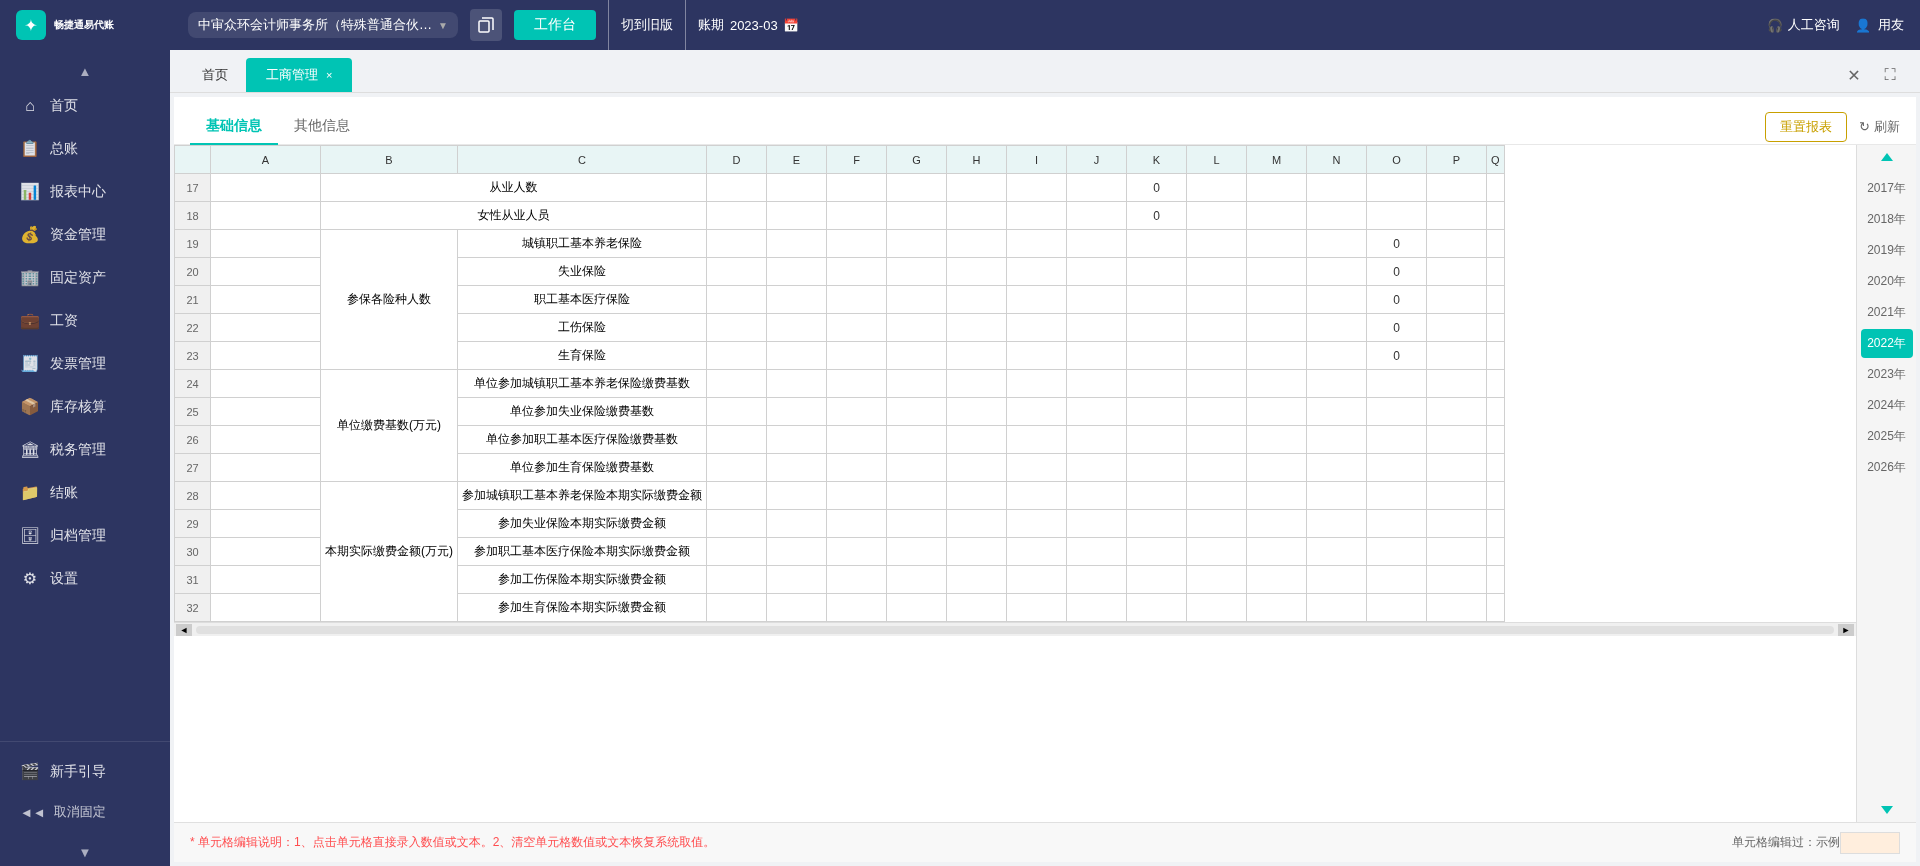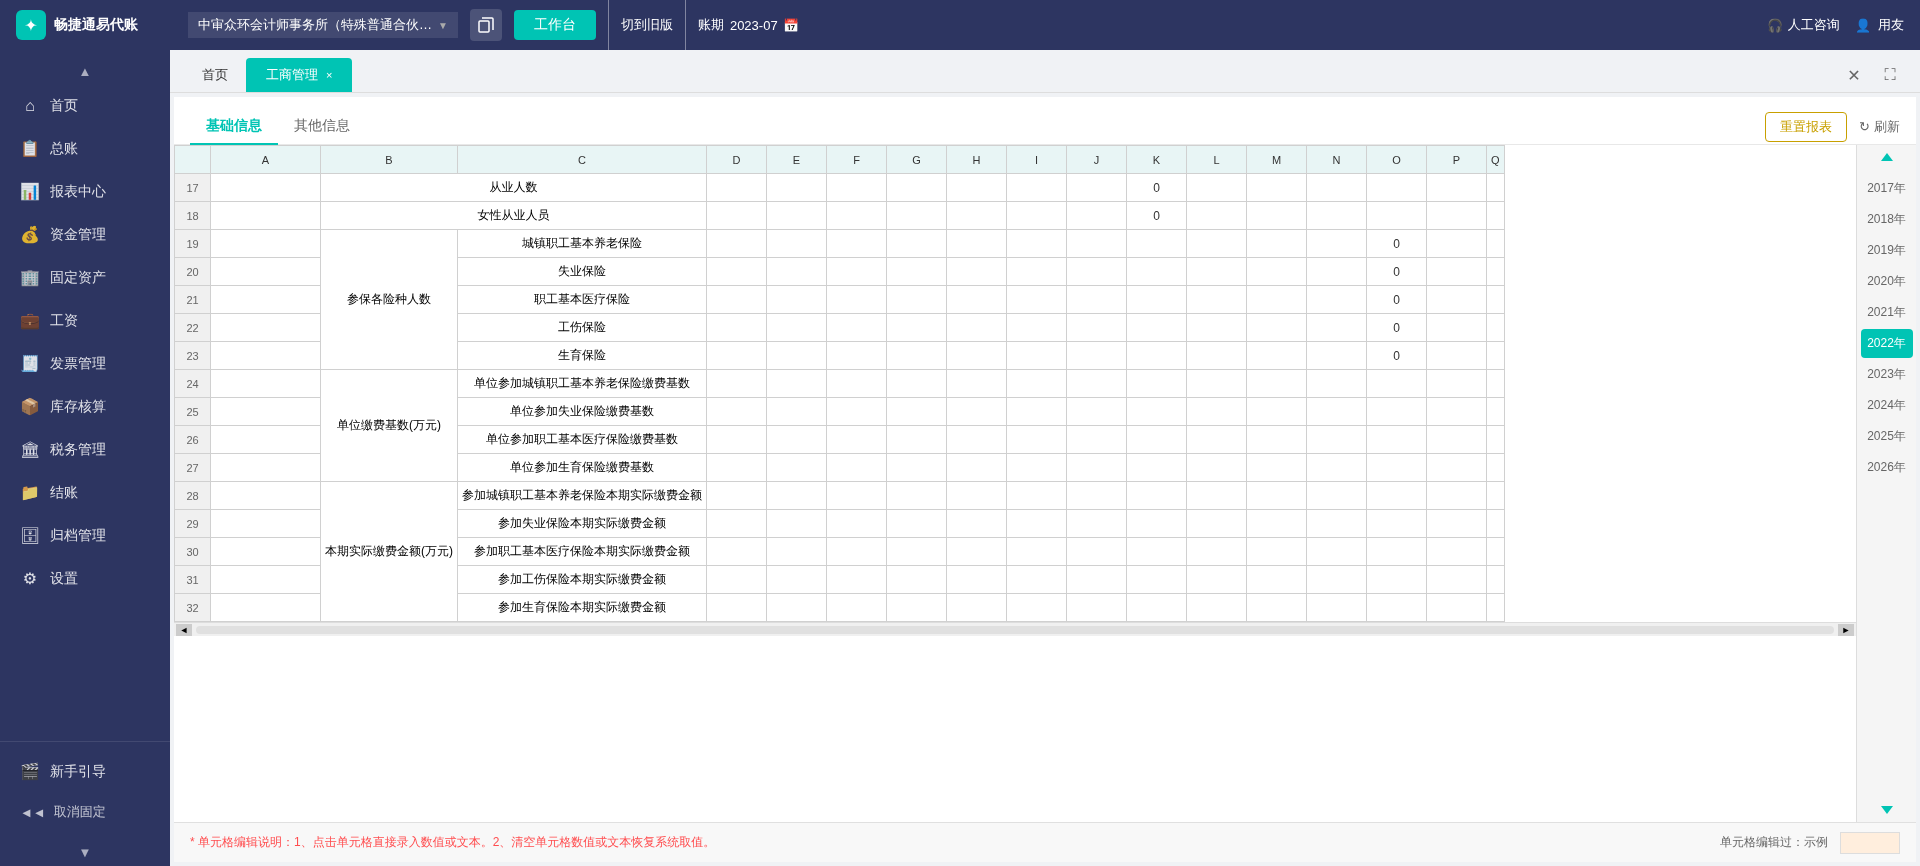--- a/index.html
+++ b/index.html
@@ -5,24 +5,24 @@
     * { box-sizing: border-box; margin: 0; padding: 0; }
     body { font-family: 'Microsoft YaHei', Arial, sans-serif; font-size: 13px; background: #f0f2f5; overflow: hidden; width: 1920px; height: 866px; }
 
     
     .topbar {
       display: flex; align-items: center; height: 50px;
       background: #2d3561; color: white; padding: 0 16px; gap: 12px;
     }
     .topbar-logo { display: flex; align-items: center; gap: 8px; min-width: 160px; }
     .topbar-logo .logo-icon { width: 30px; height: 30px; background: #00c4b4; border-radius: 6px; display: flex; align-items: center; justify-content: center; font-size: 16px; }
-    .topbar-logo .logo-text { font-size: 14px; color: white; font-weight: bold; }
+    .topbar-logo .logo-text { font-size: 10px; color: white; font-weight: bold; }
     .company-selector {
       display: flex; align-items: center; gap: 6px; background: rgba(255,255,255,0.1);
-      border-radius: 0; padding: 4px 10px; cursor: pointer; max-width: 280px;
+      border-radius: 8px; padding: 4px 10px; cursor: pointer; max-width: 280px;
     }
     .company-selector span { font-size: 13px; color: white; white-space: nowrap; overflow: hidden; text-overflow: ellipsis; }
     .company-selector .arrow { font-size: 10px; color: #aaa; }
     .copy-btn { width: 32px; height: 32px; background: rgba(255,255,255,0.15); border-radius: 4px; display: flex; align-items: center; justify-content: center; cursor: pointer; }
     .workbench-btn { background: #00c4b4; color: white; border: none; border-radius: 4px; padding: 6px 20px; font-size: 14px; cursor: pointer; }
     .old-ver-btn { background: transparent; border: 1px solid rgba(255,255,255,0.4); color: white; border-radius: 4px; padding: 21px 12px; font-size: 13px; cursor: pointer; }
     .period-info { display: flex; align-items: center; gap: 6px; color: white; font-size: 13px; }
     .topbar-right { margin-left: auto; display: flex; align-items: center; gap: 16px; }
     .ai-consult { display: flex; align-items: center; gap: 4px; color: white; font-size: 13px; cursor: pointer; }
     .user-area { display: flex; align-items: center; gap: 6px; color: white; font-size: 13px; cursor: pointer; }
@@ -120,21 +120,21 @@
     .col-q { width: 60px; }
     .merged-cell { text-align: center; }
     .zero-val { color: #333; }
 
     
     .bottom-bar {
       height: 40px; background: #f8f8f8; border-top: 1px solid #e0e0e0;
       display: flex; align-items: center; padding: 0 16px; gap: 8px; font-size: 12px;
     }
     .bottom-hint { color: #ff4d4f; }
-    .bottom-right { margin-left: auto; display: flex; align-items: center; gap: 12px; color: #666; }
+    .bottom-right { margin-left: auto; display: flex; align-items: center; gap: 0; color: #666; }
     .example-cell { width: 60px; height: 22px; background: #ffeedd; border: 1px solid #ddd; display: inline-block; }
 
     
     .h-scroll-bar { height: 14px; background: #f0f0f0; border-top: 1px solid #ddd; display: flex; align-items: center; padding: 0 2px; }
     .h-scroll-left, .h-scroll-right { width: 16px; height: 12px; background: #ccc; display: flex; align-items: center; justify-content: center; cursor: pointer; font-size: 9px; }
     .h-scroll-track { flex: 1; height: 8px; background: #e0e0e0; border-radius: 4px; margin: 0 4px; }
 
     
     .sidebar-arrow { display: flex; justify-content: center; padding: 6px; cursor: pointer; color: rgba(255,255,255,0.6); }
   </style>
@@ -153,21 +153,21 @@
   <div class="copy-btn">
     <svg width="16" height="16" viewBox="0 0 16 16" fill="none">
         <rect x="1" y="4" width="10" height="11" rx="1" stroke="white" stroke-width="1.5"></rect>
         <path d="M4 1h10a1 1 0 011 1v11" stroke="white" stroke-width="1.5"></path>
       </svg>
   </div>
   <button class="workbench-btn">工作台</button>
   <button class="old-ver-btn">切到旧版</button>
   <div class="period-info">
     <span>账期</span>
-    <span>2023-07</span>
+    <span>2023-03</span>
     <span style="cursor:pointer;">📅</span>
   </div>
   <div class="topbar-right">
     <div class="ai-consult">
       <span>🎧</span>
       <span>人工咨询</span>
     </div>
     <div class="user-area">
       <span>👤</span>
       <span>用友</span>

